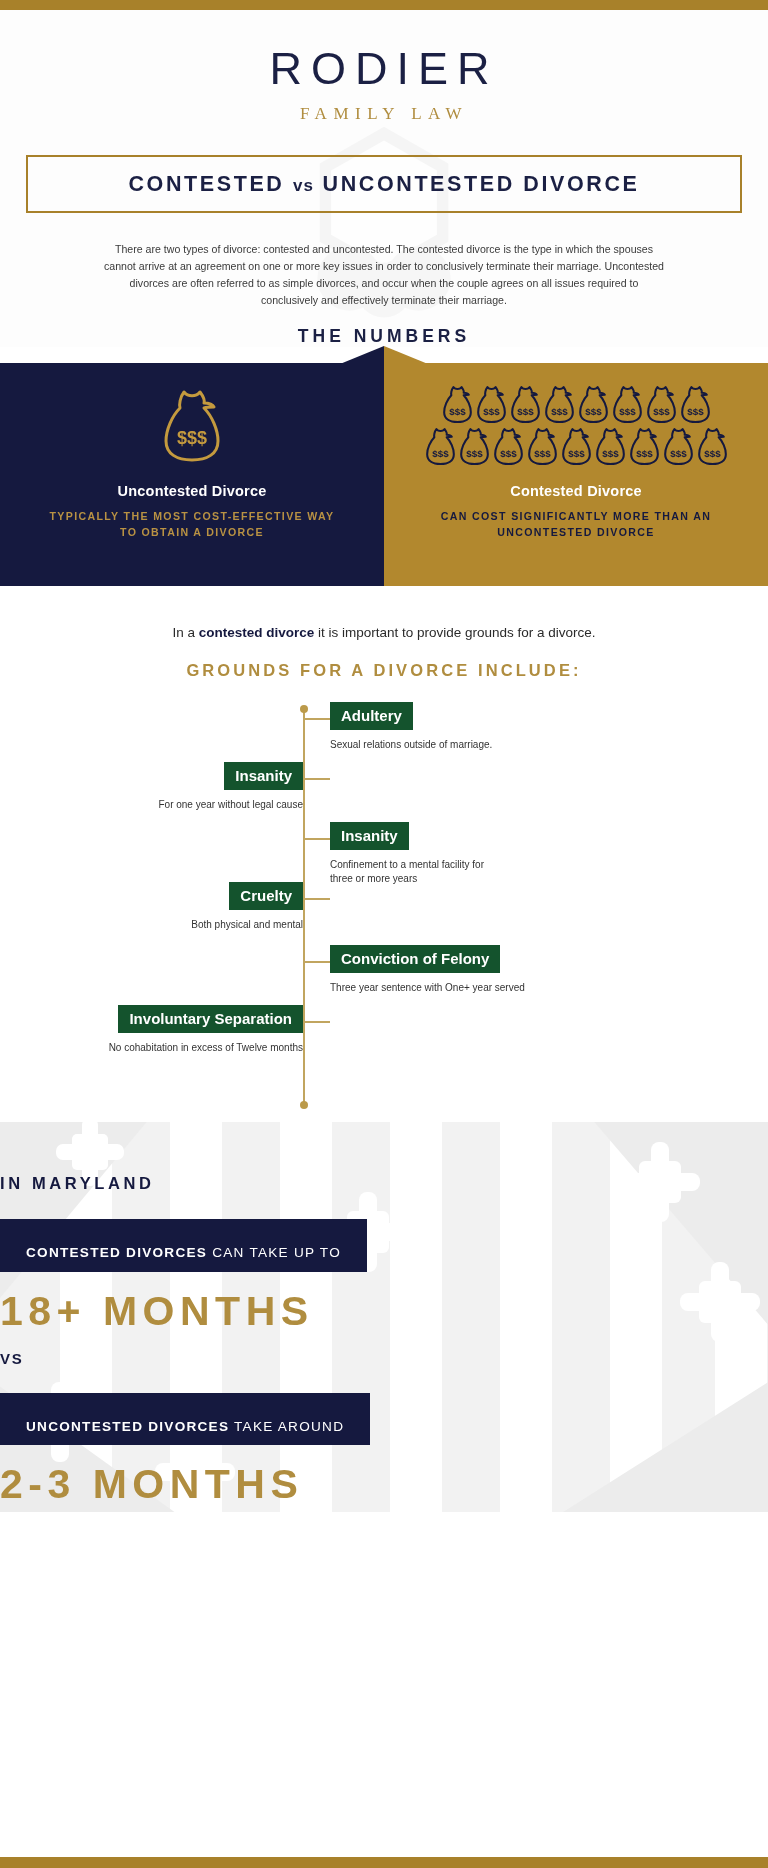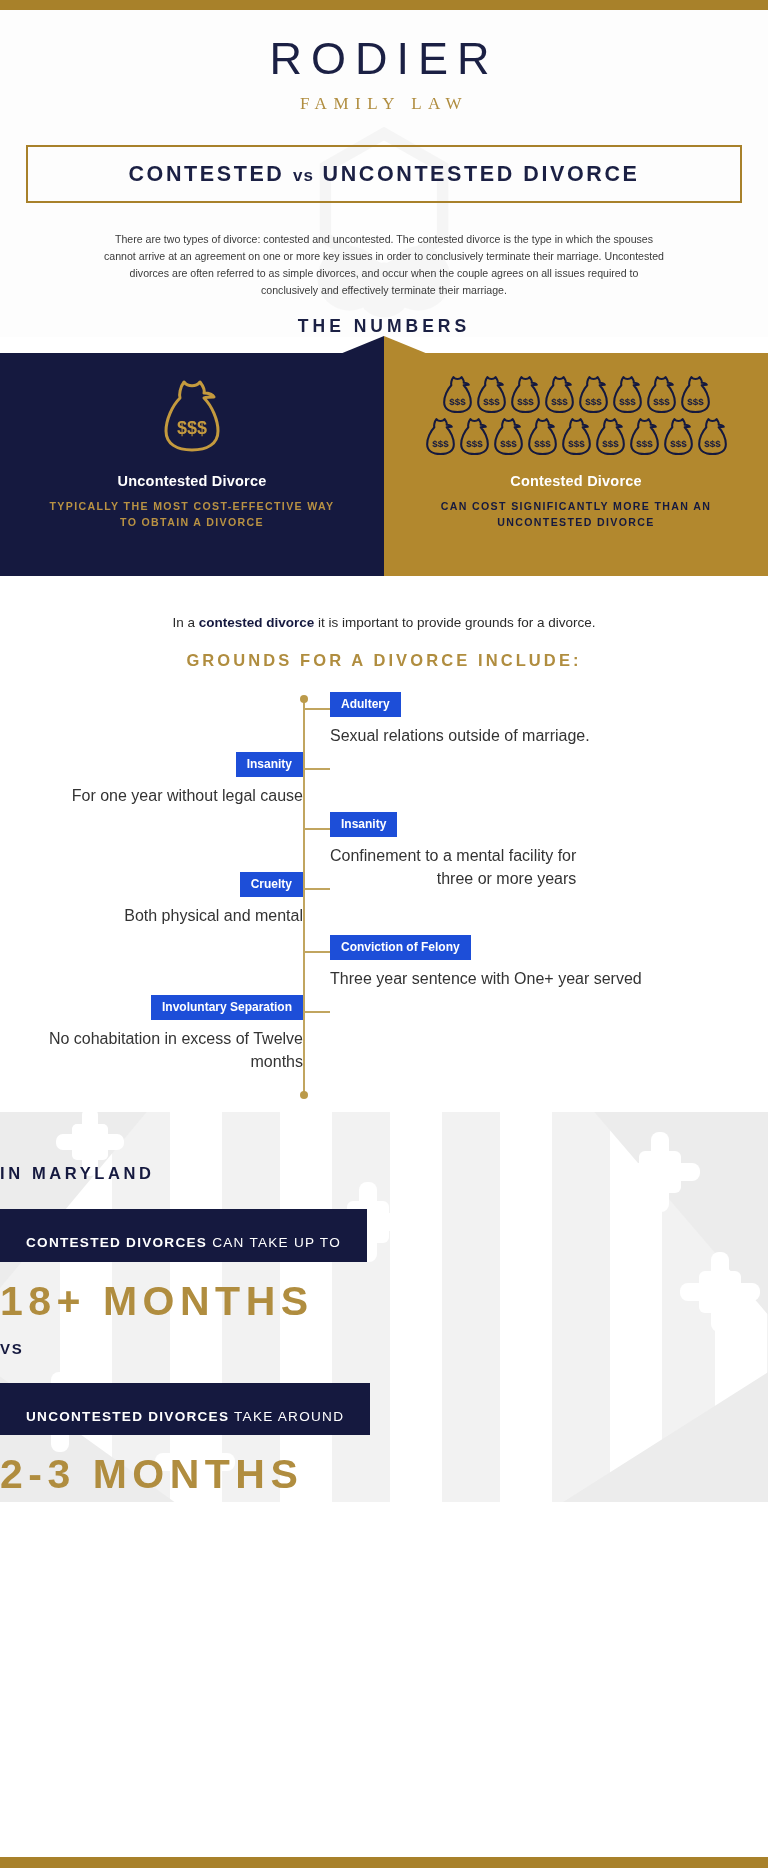--- a/index.html
+++ b/index.html
@@ -26,21 +26,21 @@
     background: #a8812a;
     width: 100%;
     position: absolute;
     bottom: 0;
     left: 0;
   }
 
   
   .header {
     position: relative;
-    padding-top: 26px;
+    padding-top: 36px;
     text-align: center;
     background: #fdfdfd;
   }
   .wm-logo {
     position: absolute;
     top: 96px;
     left: 50%;
     transform: translateX(-50%);
     width: 230px;
     height: 230px;
@@ -230,35 +230,34 @@
 
   .tl-item { position: absolute; }
   .tl-connector {
     position: absolute;
     height: 1.6px;
     background: #c1a55f;
     top: 16px;
   }
   .tl-chip {
     display: inline-block;
-    background: #1d4ed8;
+    background: #14532d;
     color: #ffffff;
-    font-size: 12px;
+    font-size: 15px;
     font-weight: 700;
     padding: 6px 11px 7px 11px;
     line-height: 1;
     white-space: nowrap;
   }
   .tl-desc {
     margin-top: 8px;
-    font-size: 16px;
+    font-size: 10px;
     color: #333333;
     line-height: 1.42;
     white-space: pre-line;
-    text-align: right;
   }
   .tl-item.right { left: 330px; text-align: left; }
   .tl-item.right .tl-connector { left: -27px; width: 27px; }
   .tl-item.left { right: 465px; text-align: right; }
   .tl-item.left .tl-connector { right: -27px; width: 27px; }
 
   
   .maryland {
     position: relative;
     height: 390px;

